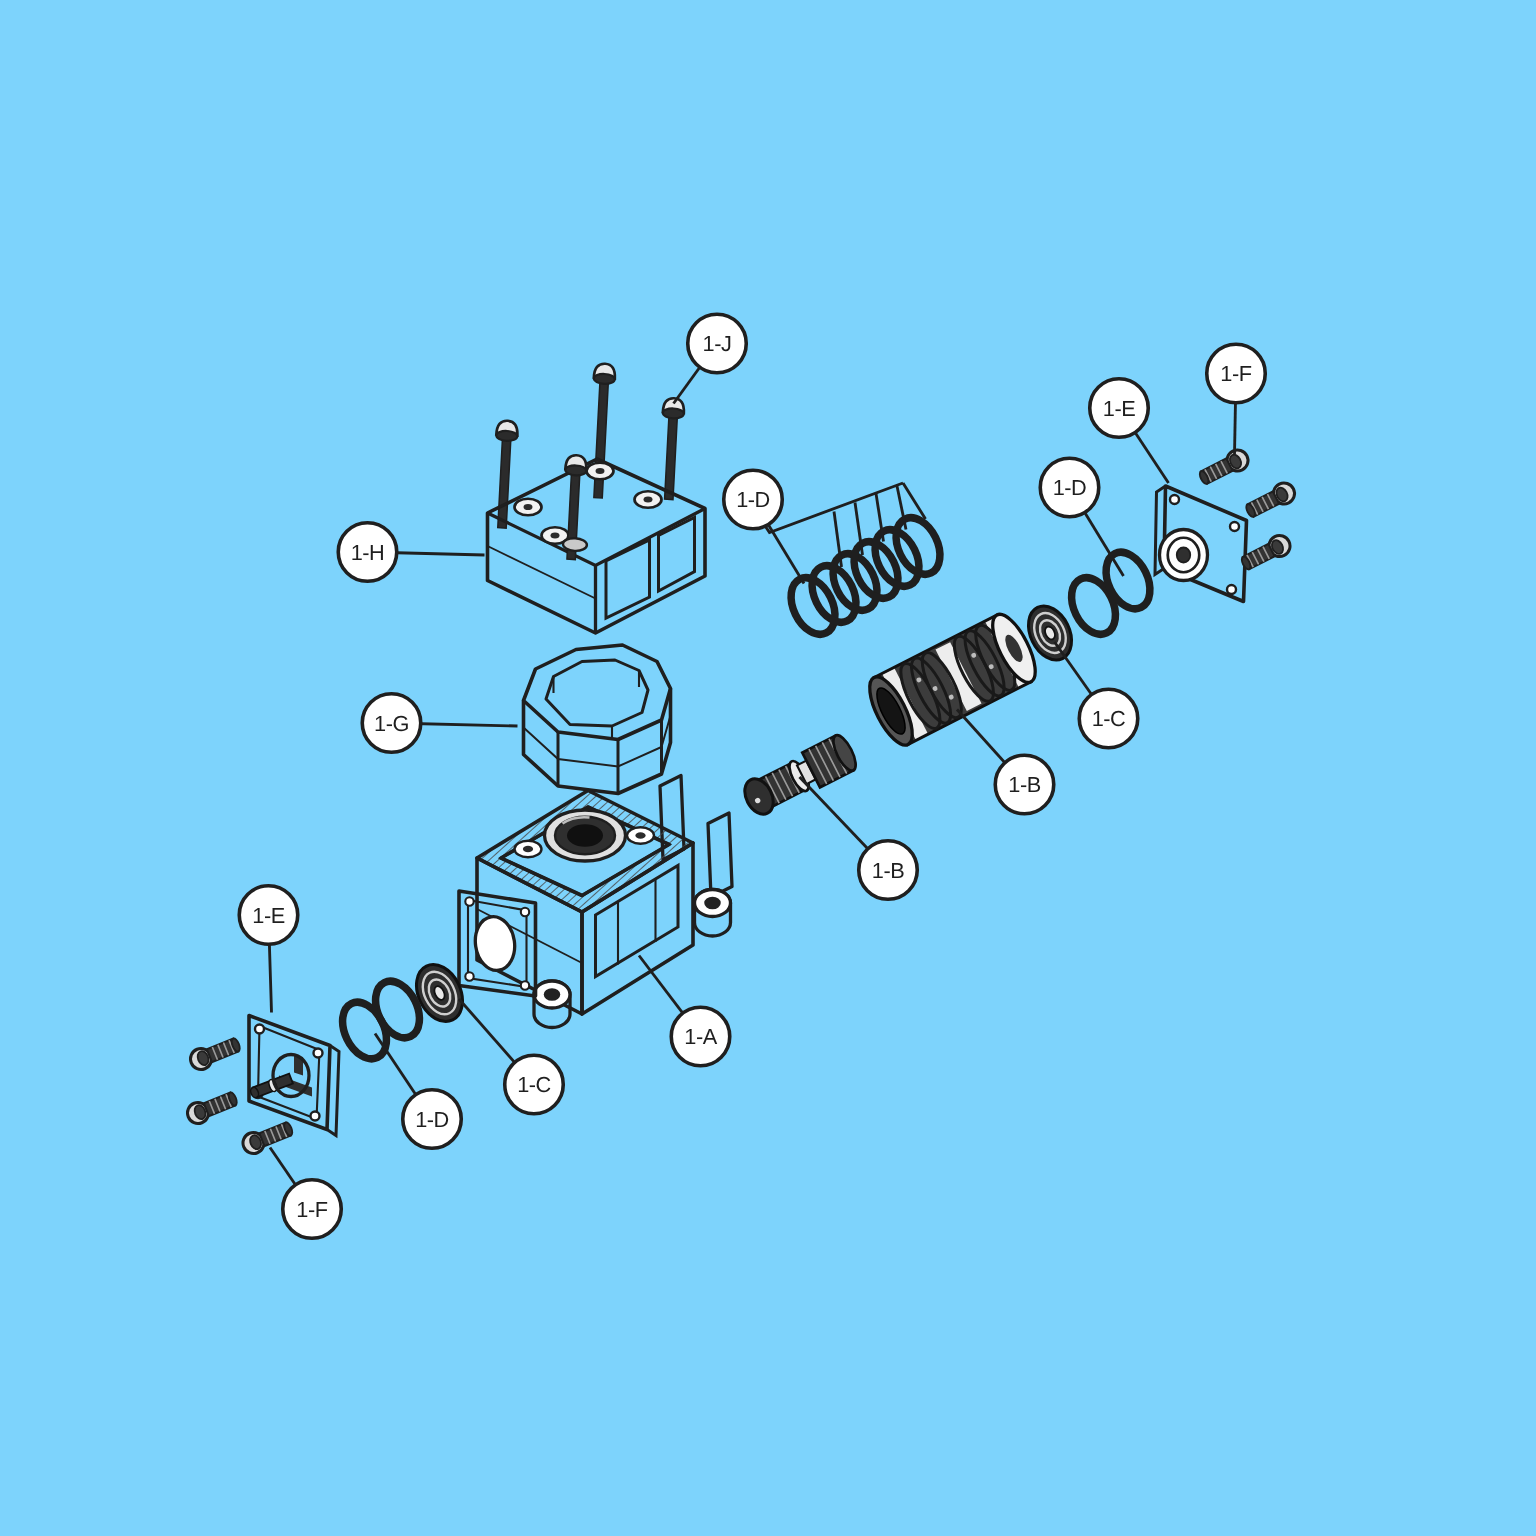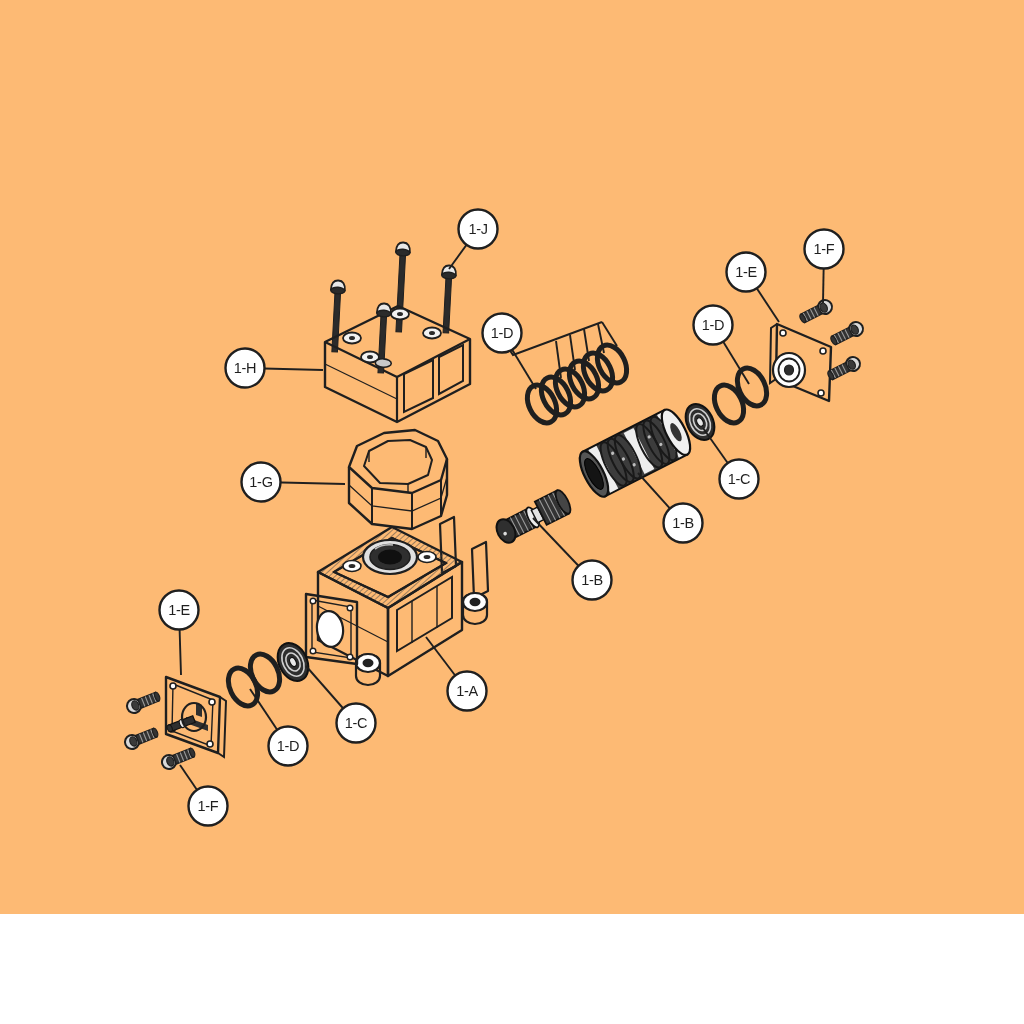--- a/index.html
+++ b/index.html
@@ -1,16 +1,16 @@
 <!DOCTYPE html>
 <html><head>
 <meta charset="utf-8">
 <style>
   html,body{margin:0;padding:0;background:#ffffff;}
-  .stage{width:1024px;height:914px;background:#fdba74;position:relative;overflow:hidden;}
+  .stage{width:1024px;height:1024px;background:#7dd3fc;position:relative;overflow:hidden;}
   svg{display:block;}
   .ln{stroke:#1f1f1f;fill:none;}
   .callout-text{
     font-family:"Liberation Sans", sans-serif;
     font-size:14.5px;
     fill:#1f1f1f;
     letter-spacing:-0.3px;
     text-anchor:middle;
   }
 </style>

